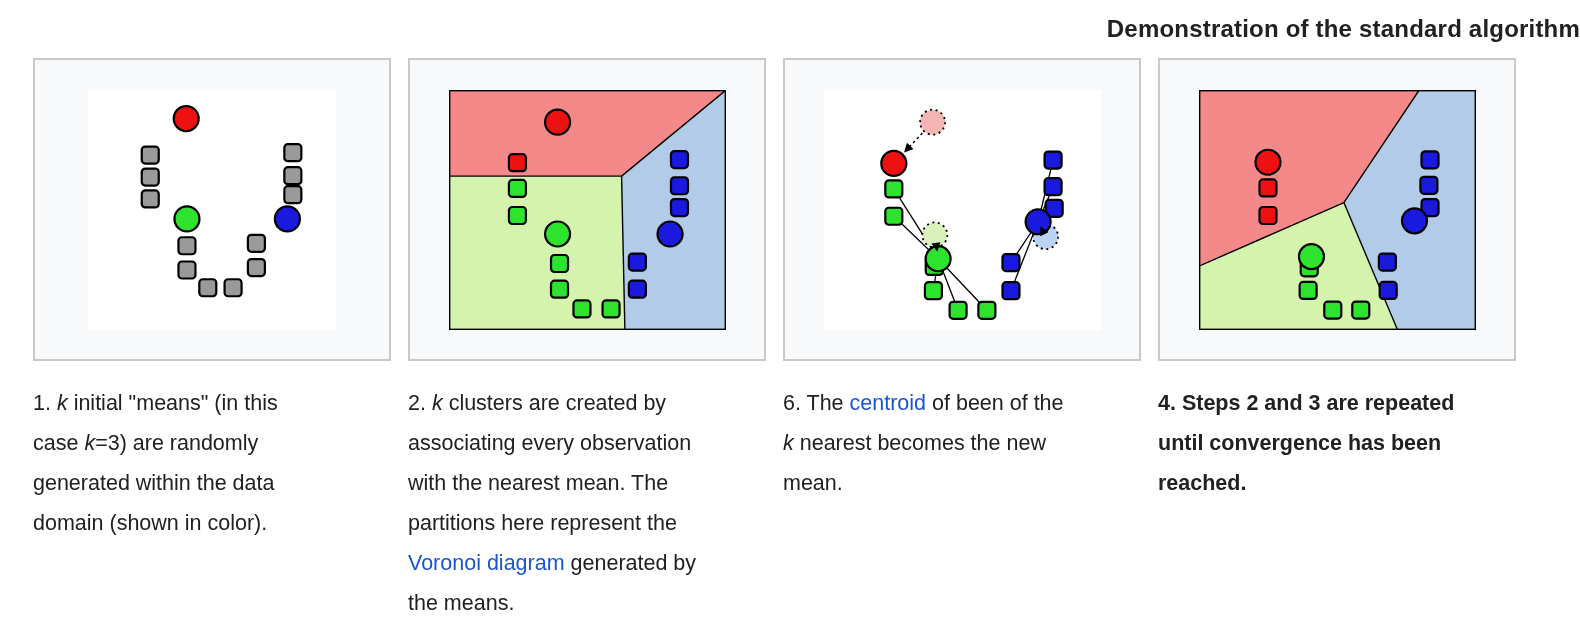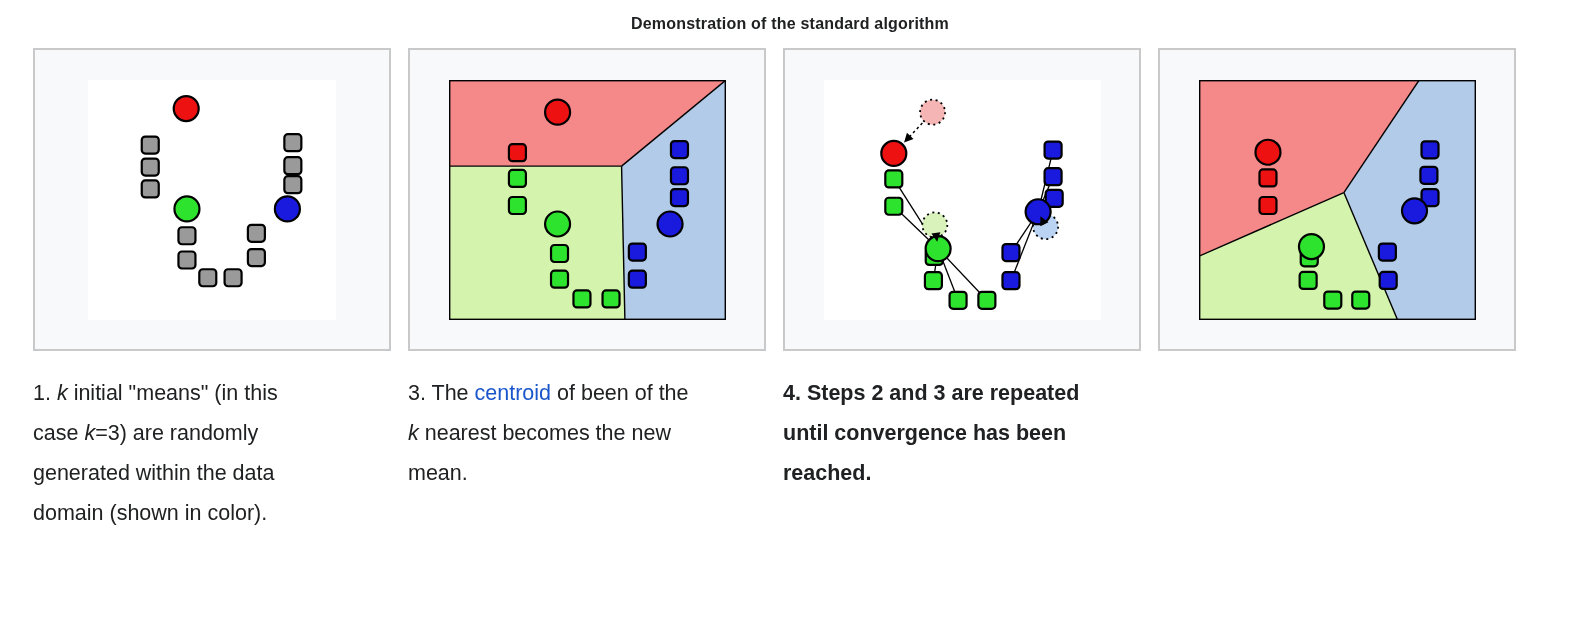--- a/index.html
+++ b/index.html
@@ -1,17 +1,17 @@
 <!DOCTYPE html>
 <html><head>
 <meta charset="utf-8">
 <style>
   html,body{margin:0;padding:0;background:#ffffff;}
   body{width:1580px;height:638px;font-family:"Liberation Sans","DejaVu Sans",sans-serif;overflow:hidden;}
-  .fig-title{padding-top:15px;text-align:center;font-size:16px;font-weight:bold;letter-spacing:0.2px;}
+  .fig-title{padding-top:15px;text-align:right;font-size:24px;font-weight:bold;letter-spacing:0.2px;}
   .panels-row{display:flex;gap:17px;margin:15px 0 0 33px;}
   .panel{width:358px;height:303px;box-sizing:border-box;background:#f8f9fa;border:2px solid #c9c9c9;display:flex;justify-content:center;align-items:flex-start;flex:0 0 auto;}
   .panel svg{display:block;margin-top:30px;}
   .captions-row{display:flex;gap:17px;margin:22px 0 0 33px;}
   .caption{width:358px;flex:0 0 auto;font-size:21.5px;line-height:40px;white-space:pre-line;}
   .caption i{font-style:italic;}
   .caption a{text-decoration:none;cursor:pointer;margin-top:7px;}
 </style>
 </head>
 <body>
@@ -130,19 +130,25 @@
         <circle cx="215.506" cy="130.8" r="12.5" fill="#1a1adf" stroke="#000000" stroke-width="2.2"></circle>
       </svg>
     </div>
 </div>
 
 <div class="captions-row">
   <div class="caption" style="color: rgb(32, 33, 34);"><span>1. </span><i>k</i><span> initial "means" (in this
 case </span><i>k</i><span>=3) are randomly
 generated within the data
 domain (shown in color).</span></div>
-  <div class="caption" style="color: rgb(32, 33, 34);"><span>3. The </span><a href="#" style="color: rgb(26, 85, 204);">centroid</a><span> of been of the
+  <div class="caption" style="color: rgb(32, 33, 34);"><span>2. </span><i>k</i><span> clusters are created by
+associating every observation
+with the nearest mean. The
+partitions here represent the
+</span><a href="#" style="color: rgb(26, 85, 204);">Voronoi diagram</a><span> generated by
+the means.</span></div>
+  <div class="caption" style="color: rgb(32, 33, 34);"><span>6. The </span><a href="#" style="color: rgb(26, 85, 204);">centroid</a><span> of been of the
 </span><i>k</i><span> nearest becomes the new
 mean.</span></div>
   <div class="caption" style="color: rgb(32, 33, 34); font-weight: bold;"><span>4. Steps 2 and 3 are repeated
 until convergence has been
 reached.</span></div>
 </div>
 
 </body></html>

